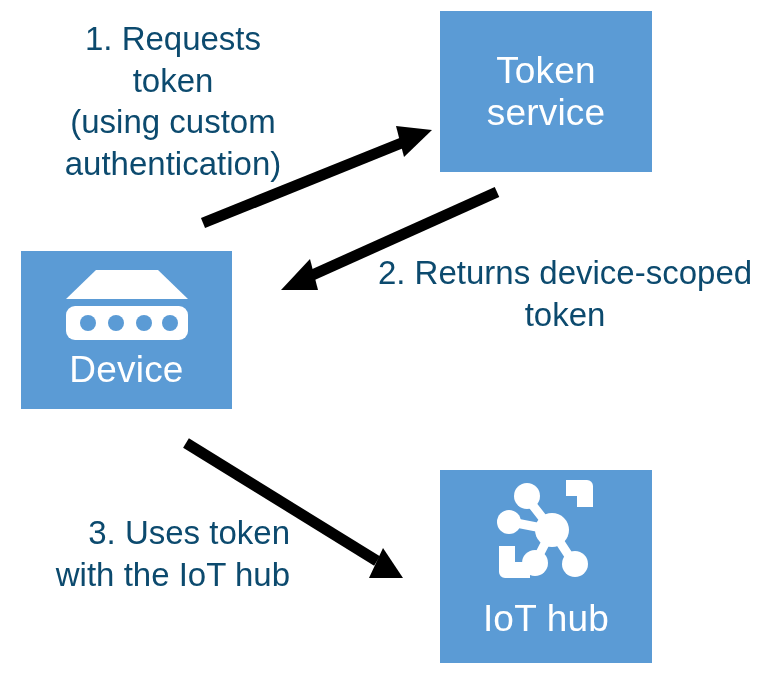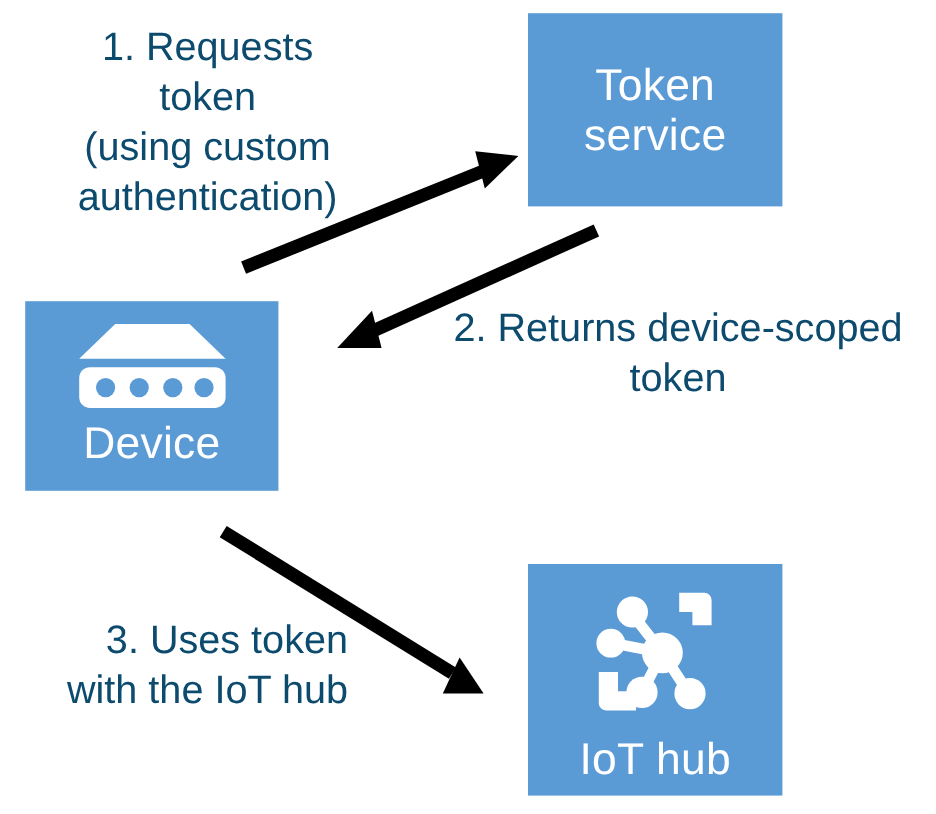--- a/index.html
+++ b/index.html
@@ -56,21 +56,21 @@
     padding-top: 16px;
   }
   #node-device .node-label { font-size: 37px; margin-top: 6px; }
 
   #node-iot-hub {
     left: 440px;
     top: 470px;
     width: 212px;
     height: 193px;
     justify-content: flex-start;
-    padding-top: 14px;
+    padding-top: 0;
   }
   #node-iot-hub .node-label { font-size: 37px; margin-top: 10px; }
 
   
   .icon-wrap {
     display: block;
     line-height: 0;
   }
 
   

